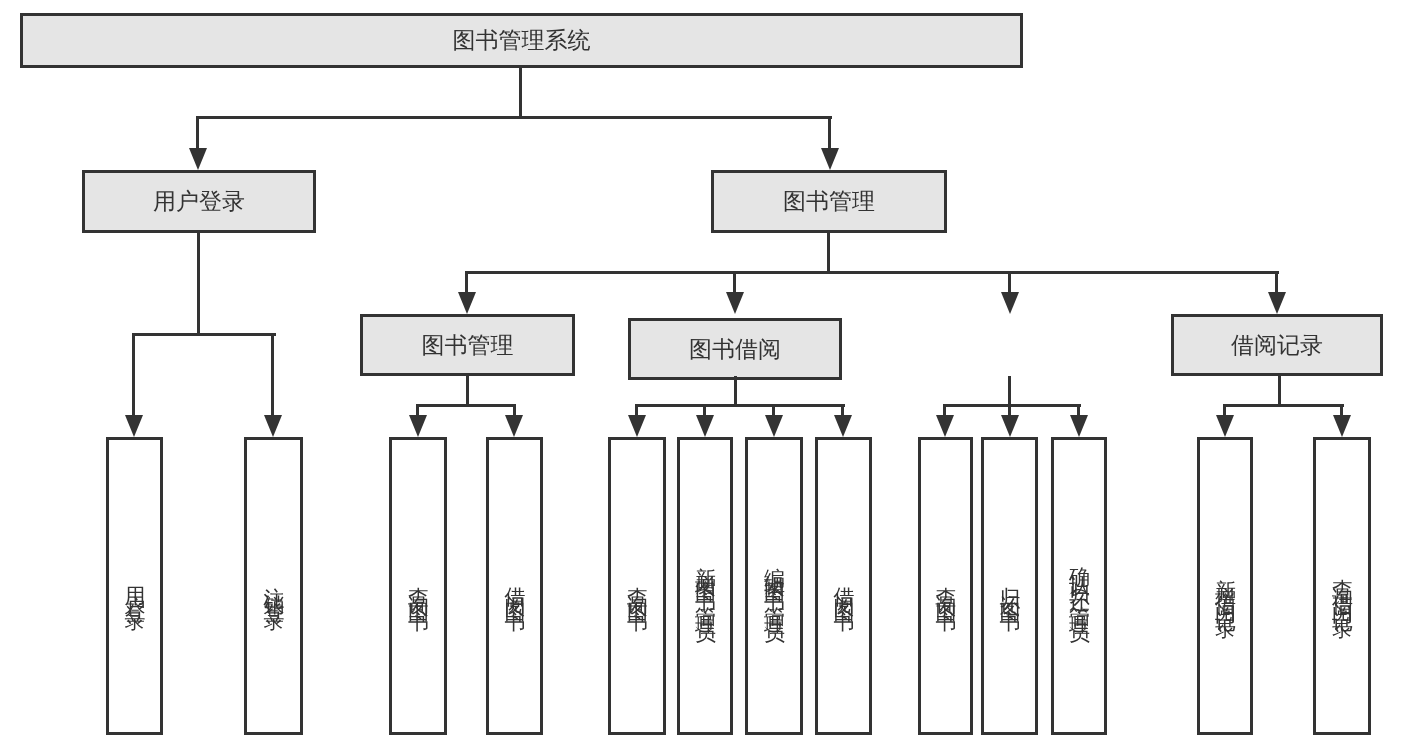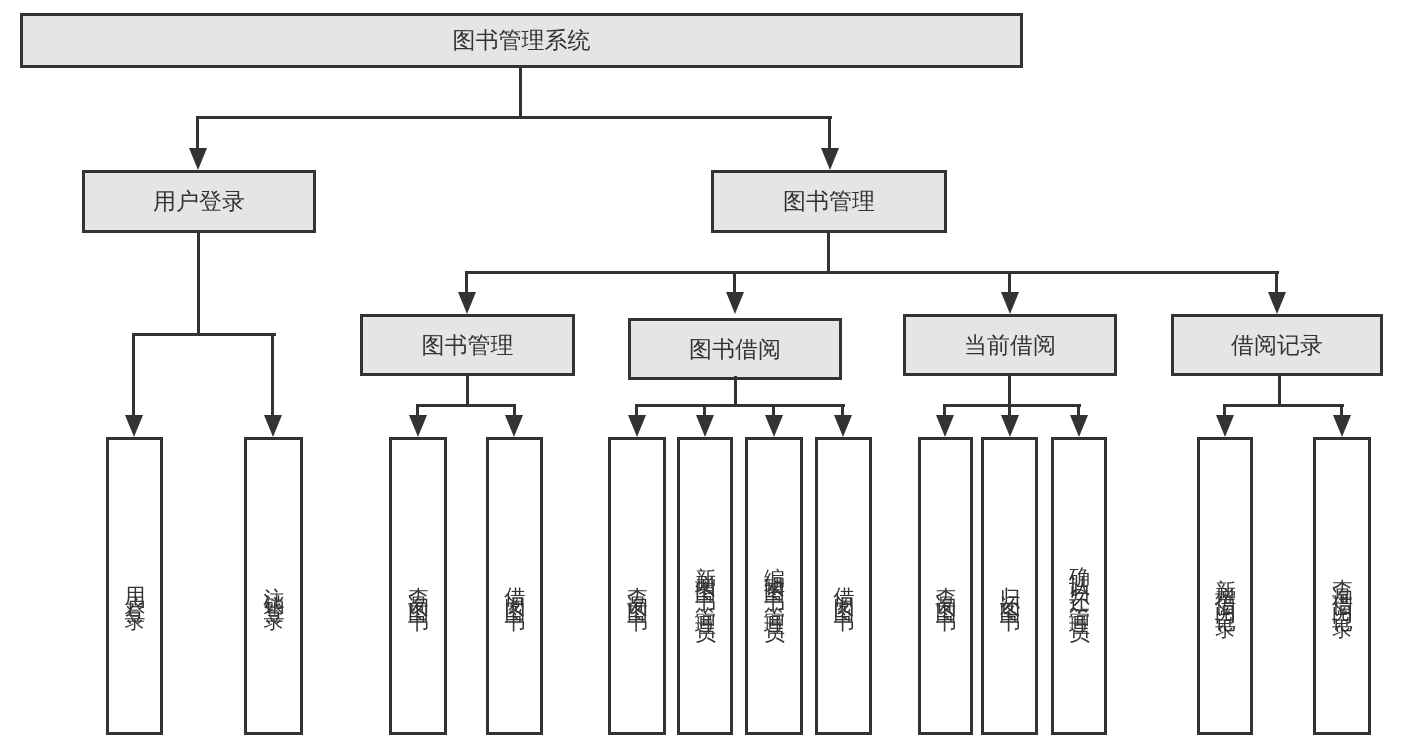--- a/index.html
+++ b/index.html
@@ -70,23 +70,20 @@
   <div class="vl" style="left:1008px;top:273px;height:21px"></div>
   <div class="ah" style="left:1001px;top:292px"></div>
   <div class="vl" style="left:1275px;top:273px;height:21px"></div>
   <div class="ah" style="left:1268px;top:292px"></div>
 
   <div class="node" style="left:360px;top:314px;width:215px;height:62px">
     <span>图书管理</span>
   </div>
   <div class="node" style="left:628px;top:318px;width:214px;height:62px">
     <span>图书借阅</span>
-  </div>
-  <div class="node" style="left:903px;top:314px;width:214px;height:62px">
-    <span>当前借阅</span>
   </div>
   <div class="node" style="left:1171px;top:314px;width:212px;height:62px">
     <span>借阅记录</span>
   </div>
 
   <div class="vl" style="left:466px;top:376px;height:31px"></div>
   <div class="hl" style="left:416px;top:404px;width:100px"></div>
   <div class="vl" style="left:416px;top:405px;height:12px"></div>
   <div class="ah" style="left:409px;top:415px"></div>
   <div class="vl" style="left:513px;top:405px;height:12px"></div>

